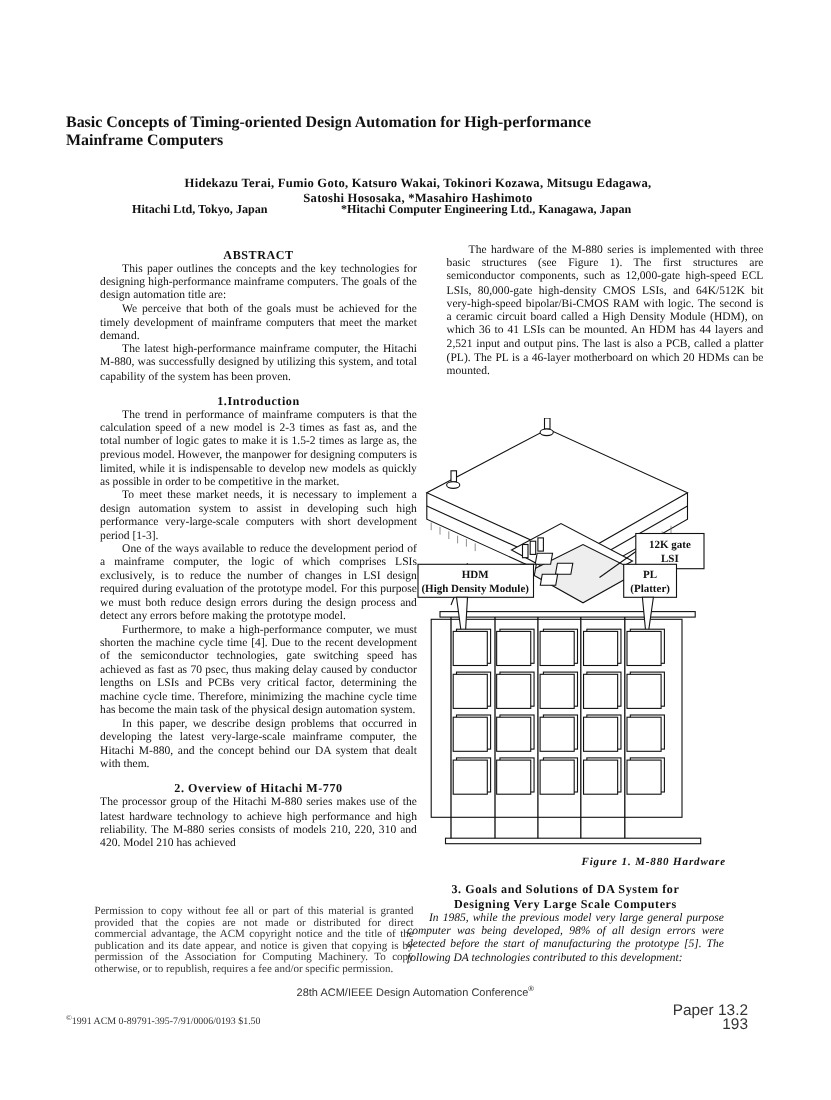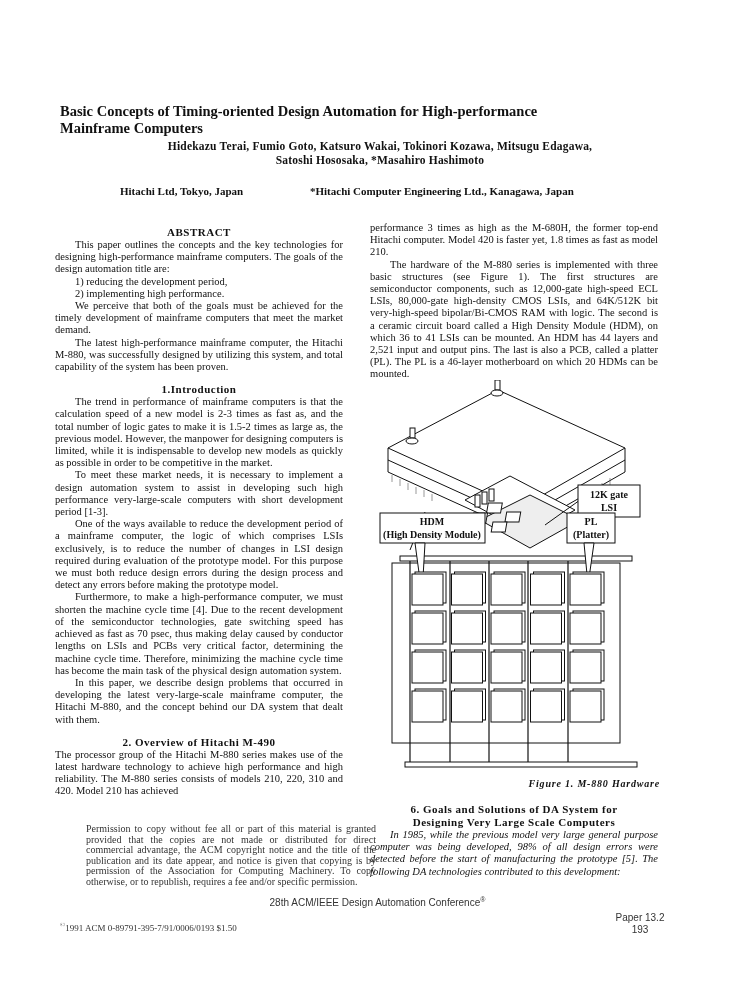--- a/index.html
+++ b/index.html
@@ -1,47 +1,47 @@
 <!DOCTYPE html>
 <html><head>
 <meta charset="utf-8">
 <style>
   html, body { margin: 0; padding: 0; background: #ffffff; }
   body { width: 755px; height: 1000px; position: relative; overflow: hidden;
          font-family: "Liberation Serif", "DejaVu Serif", serif; color: #111; }
   .title { position: absolute; top: 103px; left: 60px; width: 640px; 
            font-weight: bold; font-size: 14.5px; line-height: 17px; }
-  .authors { position: absolute; top: 139px; left: 60px; width: 640px; text-align: center;
+  .authors { position: absolute; top: 160px; left: 60px; width: 640px; text-align: center;
              font-weight: bold; font-size: 11.5px; line-height: 14px; letter-spacing: 0.2px; }
   .affil { position: absolute; top: 185px; left: 60px; width: 640px; font-weight: bold; font-size: 11px; }
   .affil .a1 { position: absolute; left: 60px; }
   .affil .a2 { position: absolute; left: 250px; }
-  .col { position: absolute; width: 288px; font-size: 10.5px; line-height: 12.2px; text-align: justify; }
+  .col { position: absolute; width: 288px; font-size: 10.5px; line-height: 12.2px; text-align: justify; margin-left: 36px; }
   .col-left { left: 55px; top: 226px; }
   .col-right { left: 370px; top: 222px; }
   .col p { margin: 0; text-indent: 20px; }
   .col p.noind { text-indent: 0; }
   .col ol { margin: 0; padding: 0; list-style: none; }
   .col ol li { text-indent: 20px; }
   h3 { margin: 0; text-align: center; font-size: 11px; font-weight: bold; line-height: 13px; letter-spacing: 0.5px; }
   .sec-gap { height: 10px; }
   .perm { position: absolute; left: 44px; top: 824px; width: 290px; font-size: 10px; line-height: 10.5px;
           text-align: justify; color: #333; margin-left: 42px; }
   .figure { position: absolute; left: 370px; top: 380px; width: 290px; height: 395px; font-weight: bold; }
   .fig-caption { position: absolute; left: 370px; top: 778px; width: 290px; text-align: right;
                  font-style: italic; font-weight: bold; font-size: 10px; letter-spacing: 0.8px; }
   .sec3 { position: absolute; left: 370px; top: 803px; width: 288px; font-size: 10.5px; line-height: 12.2px; text-align: justify; }
   .sec3 p { margin: 0; text-indent: 20px; font-style: italic; }
   .footer-conf { position: absolute; top: 896px; left: 0; width: 755px; text-align: center;
                  font-family: "Liberation Sans", sans-serif; font-size: 10px; color: #333; }
   .footer-conf sup { font-size: 7px; }
   .footer-left { position: absolute; top: 921px; left: 60px; font-size: 9px; color: #333; font-family: Liberation Serif, serif; }
   .footer-left sup { font-size: 7px; }
-  .footer-right { position: absolute; top: 912px; left: 600px; width: 80px; text-align: center;
-                  font-family: "Liberation Sans", sans-serif; font-size: 10px; line-height: 12px; color: #333; }
+  .footer-right { position: absolute; top: 912px; left: 600px; width: 80px; text-align: right;
+                  font-family: "Liberation Sans", sans-serif; font-size: 14px; line-height: 12px; color: #333; }
 </style>
 </head>
 <body>
 
 <div class="title">
   <div>Basic Concepts of Timing-oriented Design Automation for High-performance</div>
   <div>Mainframe Computers</div>
 </div>
 
 <div class="authors">
@@ -50,42 +50,37 @@
 </div>
 
 <div class="affil">
   <span class="a1">Hitachi Ltd, Tokyo, Japan</span>
   <span class="a2">*Hitachi Computer Engineering Ltd., Kanagawa, Japan</span>
 </div>
 
 <div class="col col-left">
   <h3>ABSTRACT</h3>
   <p>This paper outlines the concepts and the key technologies for designing high-performance mainframe computers. The goals of the design automation title are:</p>
-  <ol>
-    <li>1) reducing the development period,</li>
-    <li>2) implementing high performance.</li>
-  </ol>
   <p>We perceive that both of the goals must be achieved for the timely development of mainframe computers that meet the market demand.</p>
   <p>The latest high-performance mainframe computer, the Hitachi M-880, was successfully designed by utilizing this system, and total capability of the system has been proven.</p>
   <div class="sec-gap"></div>
   <h3>1.Introduction</h3>
   <p>The trend in performance of mainframe computers is that the calculation speed of a new model is 2-3 times as fast as, and the total number of logic gates to make it is 1.5-2 times as large as, the previous model. However, the manpower for designing computers is limited, while it is indispensable to develop new models as quickly as possible in order to be competitive in the market.</p>
   <p>To meet these market needs, it is necessary to implement a design automation system to assist in developing such high performance very-large-scale computers with short development period [1-3].</p>
   <p>One of the ways available to reduce the development period of a mainframe computer, the logic of which comprises LSIs exclusively, is to reduce the number of changes in LSI design required during evaluation of the prototype model. For this purpose we must both reduce design errors during the design process and detect any errors before making the prototype model.</p>
   <p>Furthermore, to make a high-performance computer, we must shorten the machine cycle time [4]. Due to the recent development of the semiconductor technologies, gate switching speed has achieved as fast as 70 psec, thus making delay caused by conductor lengths on LSIs and PCBs very critical factor, determining the machine cycle time. Therefore, minimizing the machine cycle time has become the main task of the physical design automation system.</p>
   <p>In this paper, we describe design problems that occurred in developing the latest very-large-scale mainframe computer, the Hitachi M-880, and the concept behind our DA system that dealt with them.</p>
   <div class="sec-gap"></div>
-  <h3>2. Overview of Hitachi M-490</h3>
+  <h3>2. Overview of Hitachi M-770</h3>
   <p class="noind">The processor group of the Hitachi M-880 series makes use of the latest hardware technology to achieve high performance and high reliability. The M-880 series consists of models 210, 220, 310 and 420. Model 210 has achieved</p>
 </div>
 
 <div class="perm">Permission to copy without fee all or part of this material is granted provided that the copies are not made or distributed for direct commercial advantage, the ACM copyright notice and the title of the publication and its date appear, and notice is given that copying is by permission of the Association for Computing Machinery. To copy otherwise, or to republish, requires a fee and/or specific permission.</div>
 
 <div class="col col-right">
-  <p class="noind">performance 3 times as high as the M-680H, the former top-end Hitachi computer. Model 420 is faster yet, 1.8 times as fast as model 210.</p>
   <p>The hardware of the M-880 series is implemented with three basic structures (see Figure 1). The first structures are semiconductor components, such as 12,000-gate high-speed ECL LSIs, 80,000-gate high-density CMOS LSIs, and 64K/512K bit very-high-speed bipolar/Bi-CMOS RAM with logic. The second is a ceramic circuit board called a High Density Module (HDM), on which 36 to 41 LSIs can be mounted. An HDM has 44 layers and 2,521 input and output pins. The last is also a PCB, called a platter (PL). The PL is a 46-layer motherboard on which 20 HDMs can be mounted.</p>
 </div>
 
 <div class="figure">
   <svg width="290" height="395" viewBox="0 0 290 395">
     <g fill="none" stroke="#111" stroke-width="1">
 
       <polygon points="18,68 128,10 255,68 150,128" fill="#fff"></polygon>
       <polyline points="18,68 18,92 150,152 255,92 255,68"></polyline>
       <line x1="150" y1="128" x2="150" y2="152"></line>
@@ -199,21 +194,21 @@
       <text x="221" y="145">PL</text>
       <text x="221" y="158">(Platter)</text>
     </g>
   </svg>
 </div>
 
 <div class="fig-caption">Figure 1. M-880 Hardware</div>
 
 <div class="sec3">
   <h3>
-    <div>6. Goals and Solutions of DA System for</div>
+    <div>3. Goals and Solutions of DA System for</div>
     <div>Designing Very Large Scale Computers</div>
   </h3>
   <p>In 1985, while the previous model very large general purpose computer was being developed, 98% of all design errors were detected before the start of manufacturing the prototype [5]. The following DA technologies contributed to this development:</p>
 </div>
 
 <div class="footer-conf">
   <span>28th ACM/IEEE Design Automation Conference</span><sup>®</sup>
 </div>
 
 <div class="footer-left">

